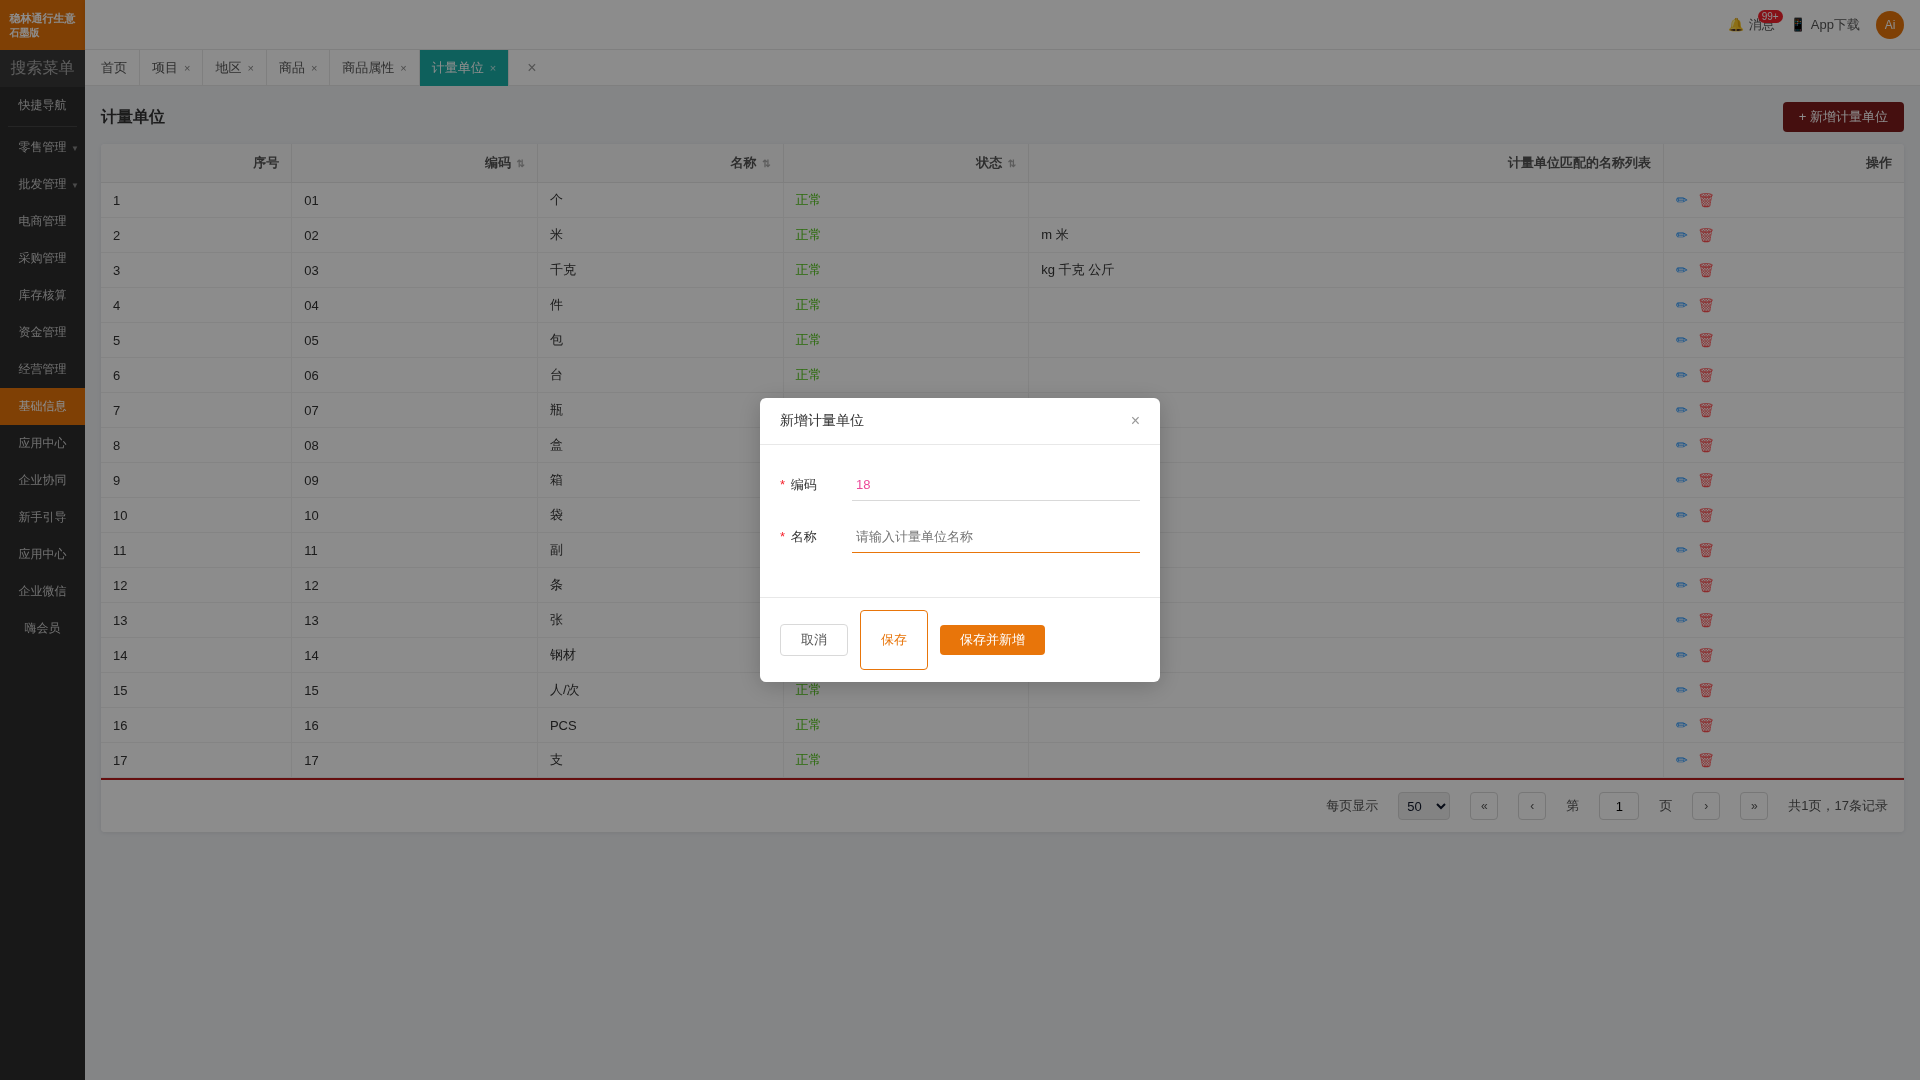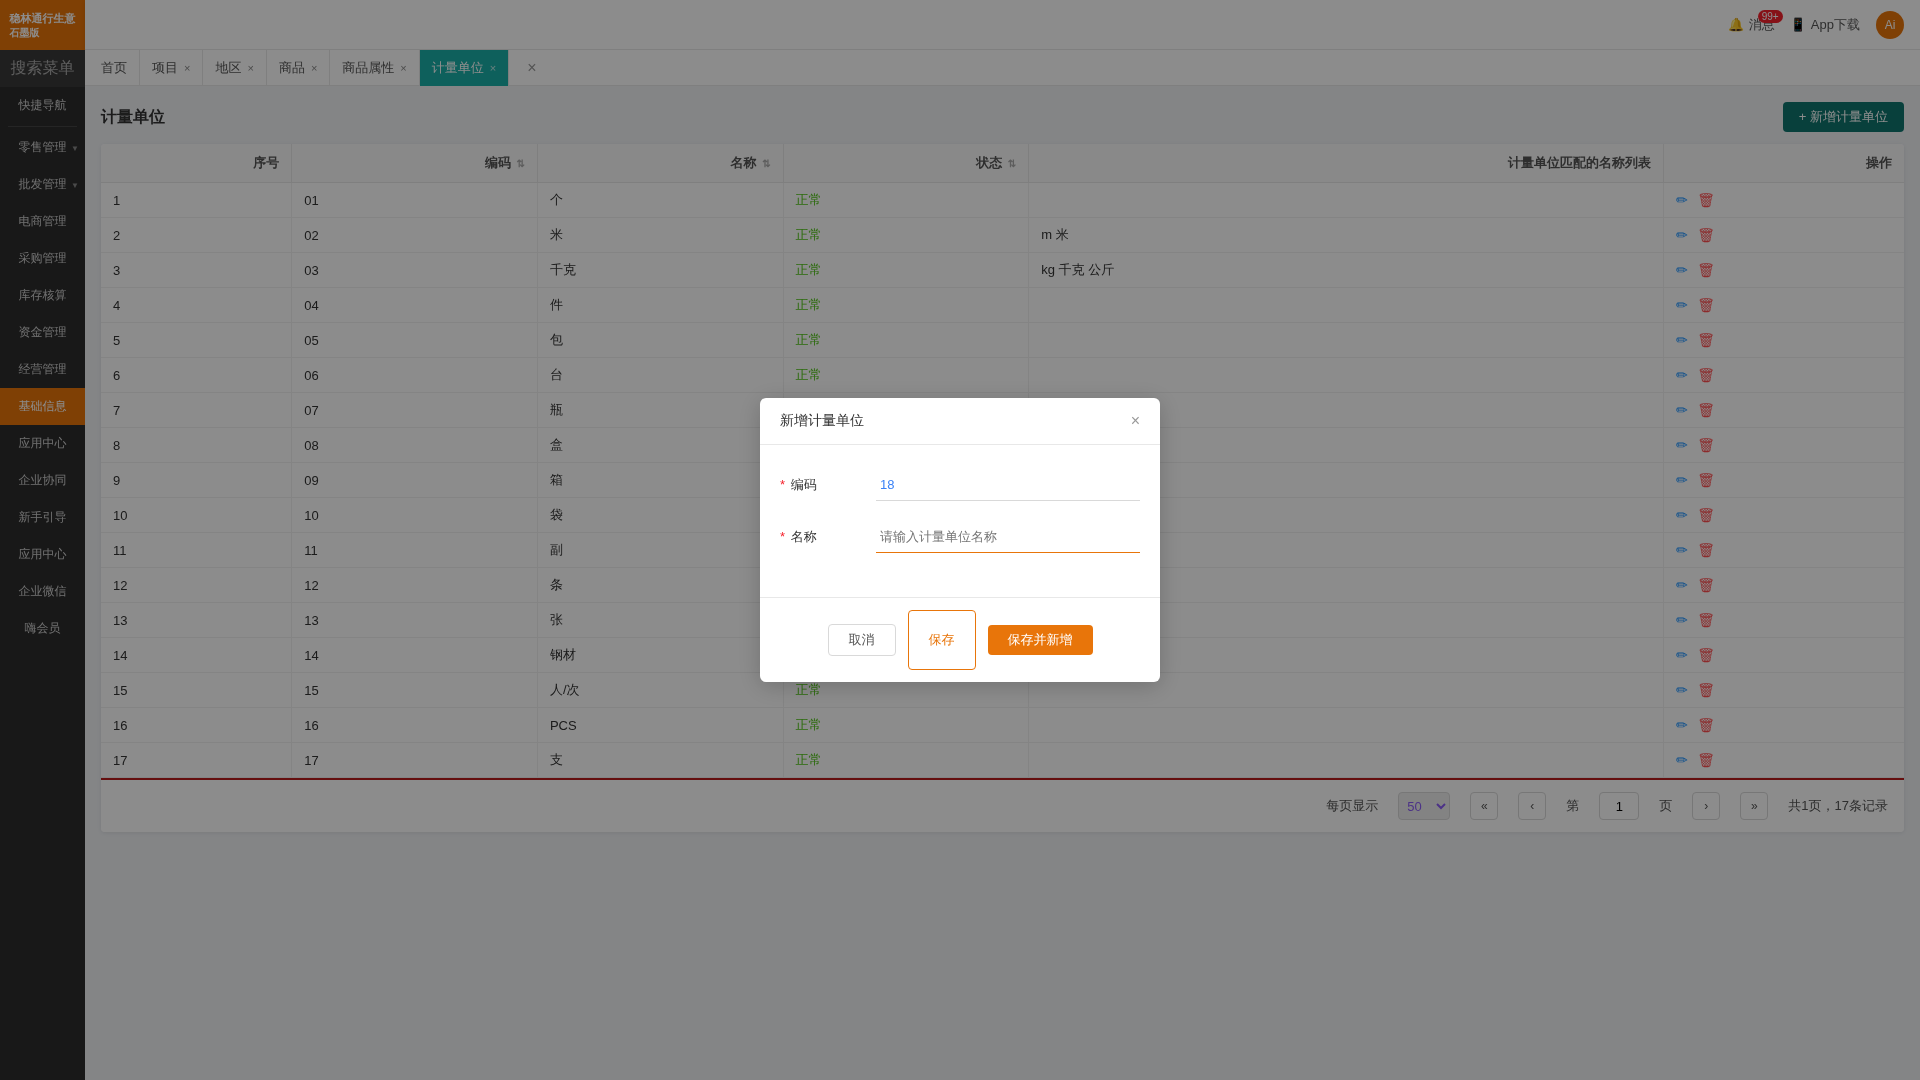--- a/index.html
+++ b/index.html
@@ -173,21 +173,21 @@
       align-items: center;
       justify-content: space-between;
       margin-bottom: 12px;
     }
     .page-title {
       font-size: 16px;
       font-weight: bold;
       color: #333;
     }
     .btn-add {
-      background: #0f766e;
+      background: #7f1d1d;
       color: white;
       border: none;
       padding: 6px 16px;
       border-radius: 4px;
       cursor: pointer;
       font-size: 13px;
     }
 
     
     .table-container {
@@ -278,21 +278,21 @@
       text-align: center;
       border-radius: 4px;
       font-size: 13px;
     }
     .page-size-select {
       height: 28px;
       border: 1px solid #d9d9d9;
       border-radius: 4px;
       padding: 0 4px;
       font-size: 13px;
-      color: #8b5cf6;
+      color: #0f172a;
     }
 
     
     .overlay {
       position: fixed;
       top: 0; left: 0; right: 0; bottom: 0;
       background: rgba(0,0,0,0.45);
       z-index: 100;
       display: flex;
       align-items: center;
@@ -342,32 +342,30 @@
       margin-right: 2px;
     }
     .form-input {
       flex: 1;
       height: 32px;
       border: none;
       border-bottom: 1px solid #d9d9d9;
       outline: none;
       font-size: 13px;
       padding: 0 4px;
-      color: #3b82f6;
-      margin-left: 24px;
+      color: #ec4899;
     }
     .form-input.highlight {
       border-bottom-color: #e8750a;
     }
     .modal-footer {
       padding: 12px 20px;
       border-top: 1px solid #e8e8e8;
       display: flex;
       align-items: center;
-      justify-content: center;
       gap: 12px;
     }
     .btn-cancel {
       padding: 6px 20px;
       border: 1px solid #d9d9d9;
       background: white;
       border-radius: 4px;
       cursor: pointer;
       font-size: 13px;
       color: #555;

